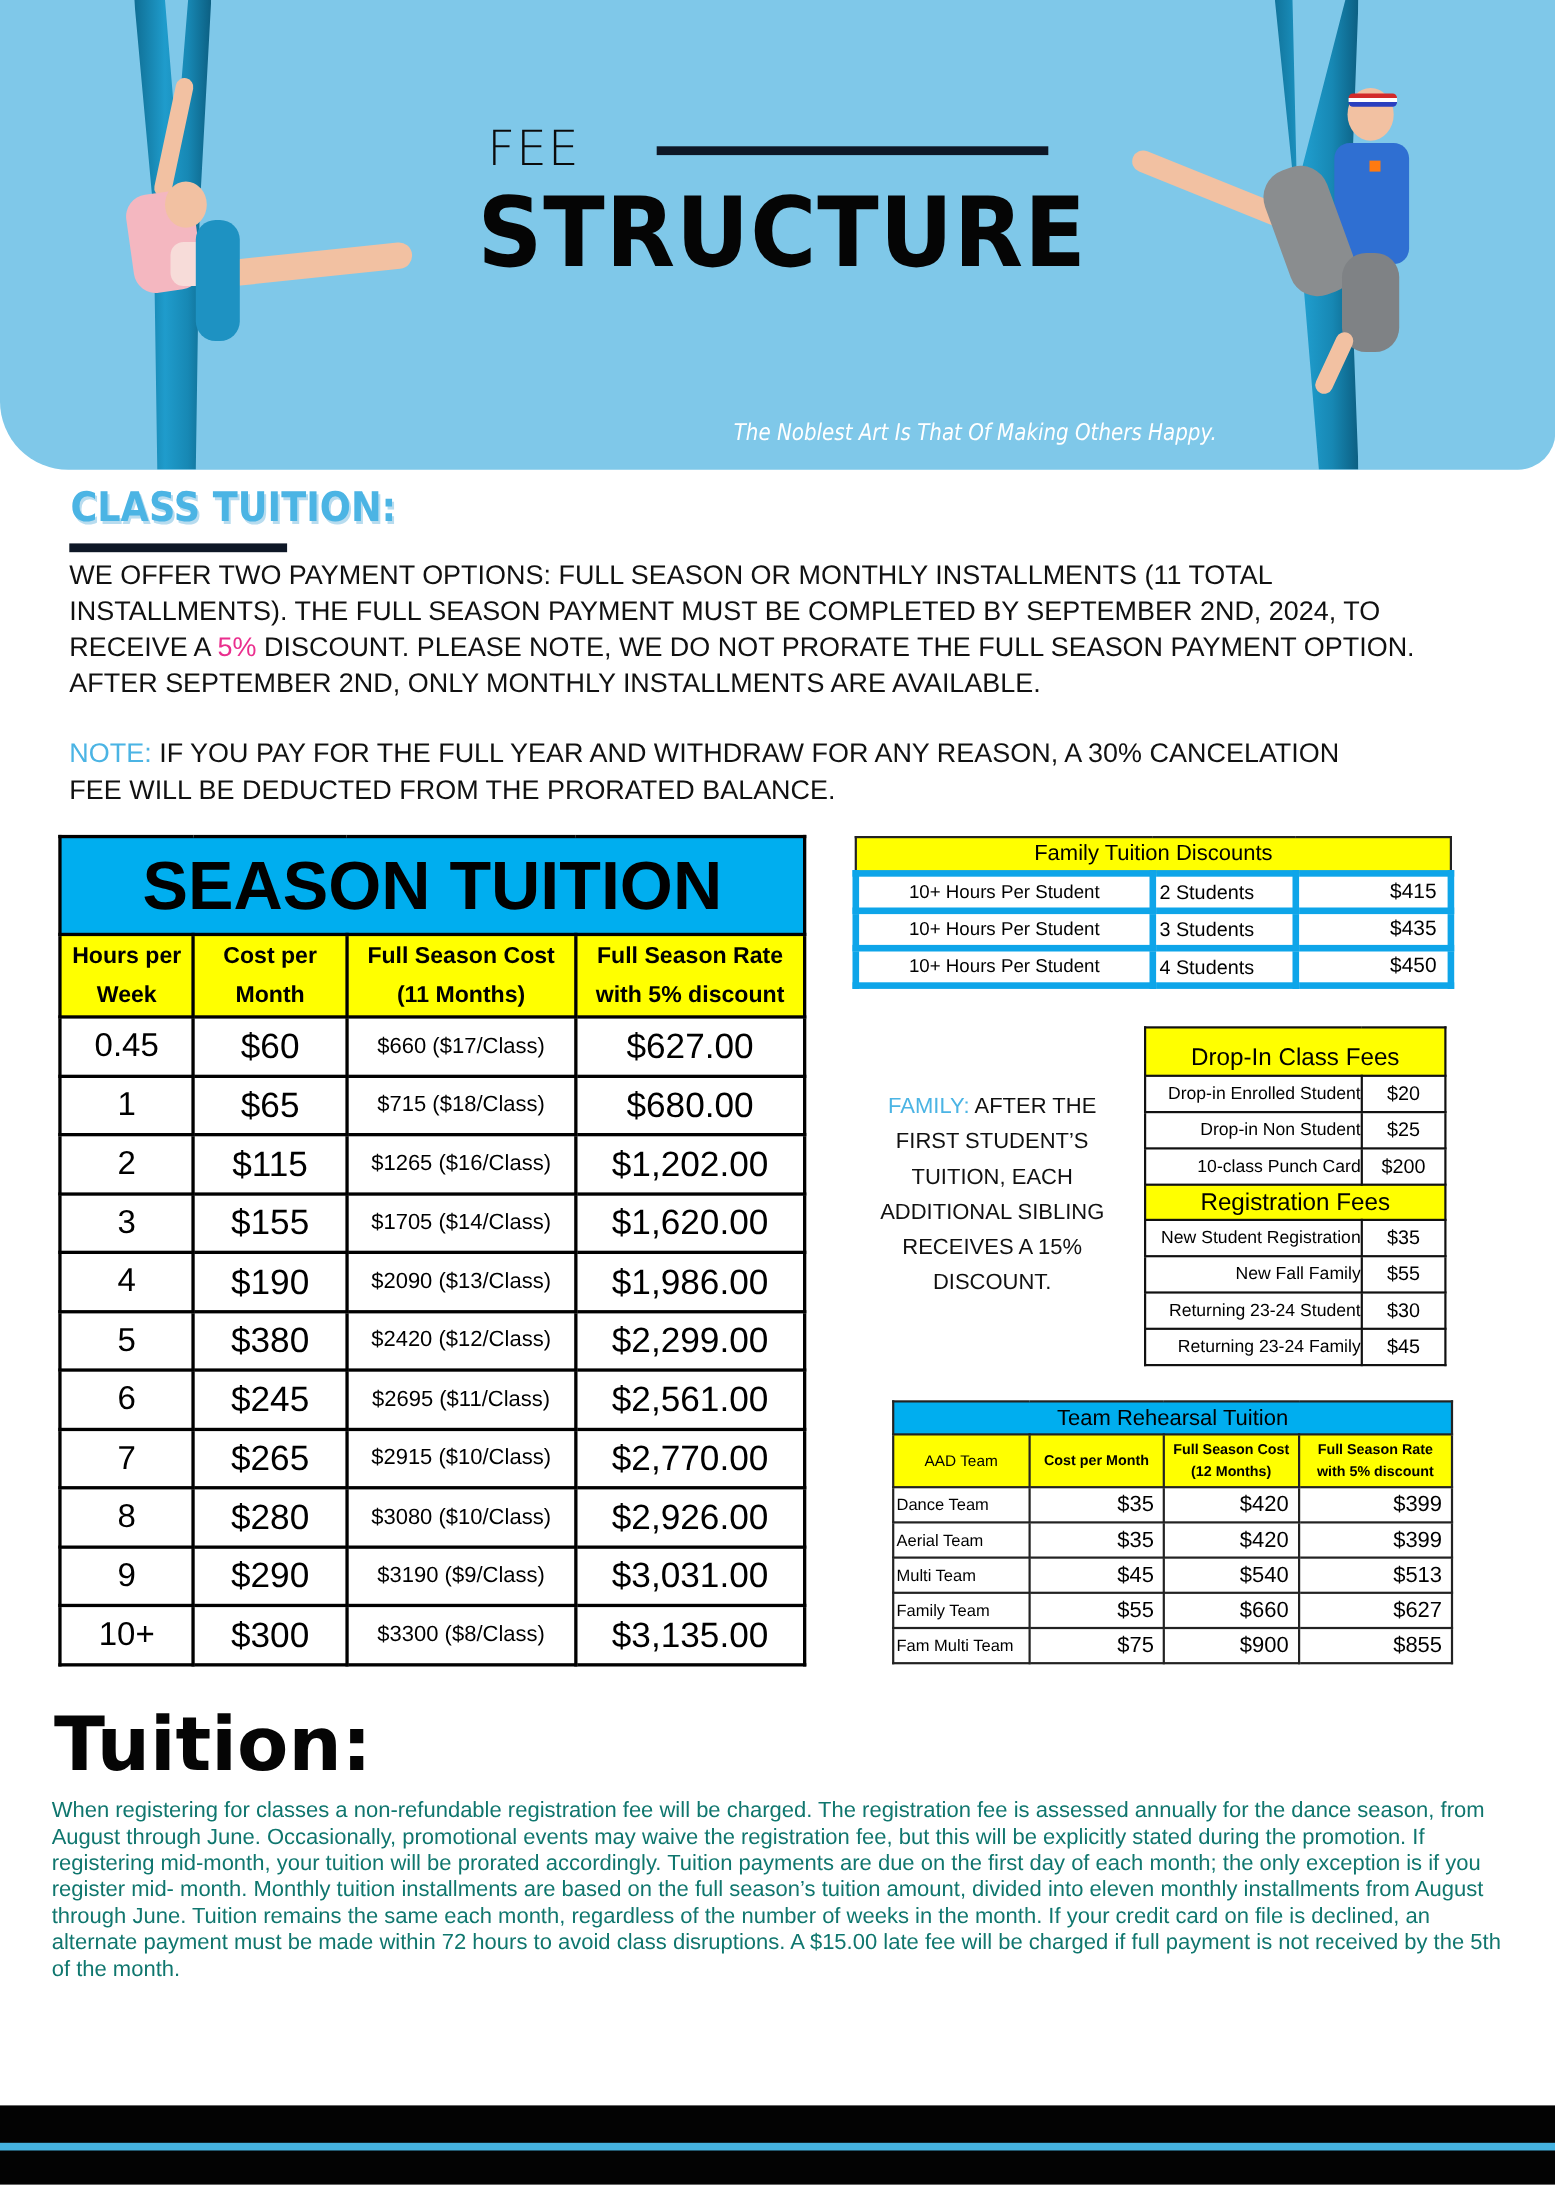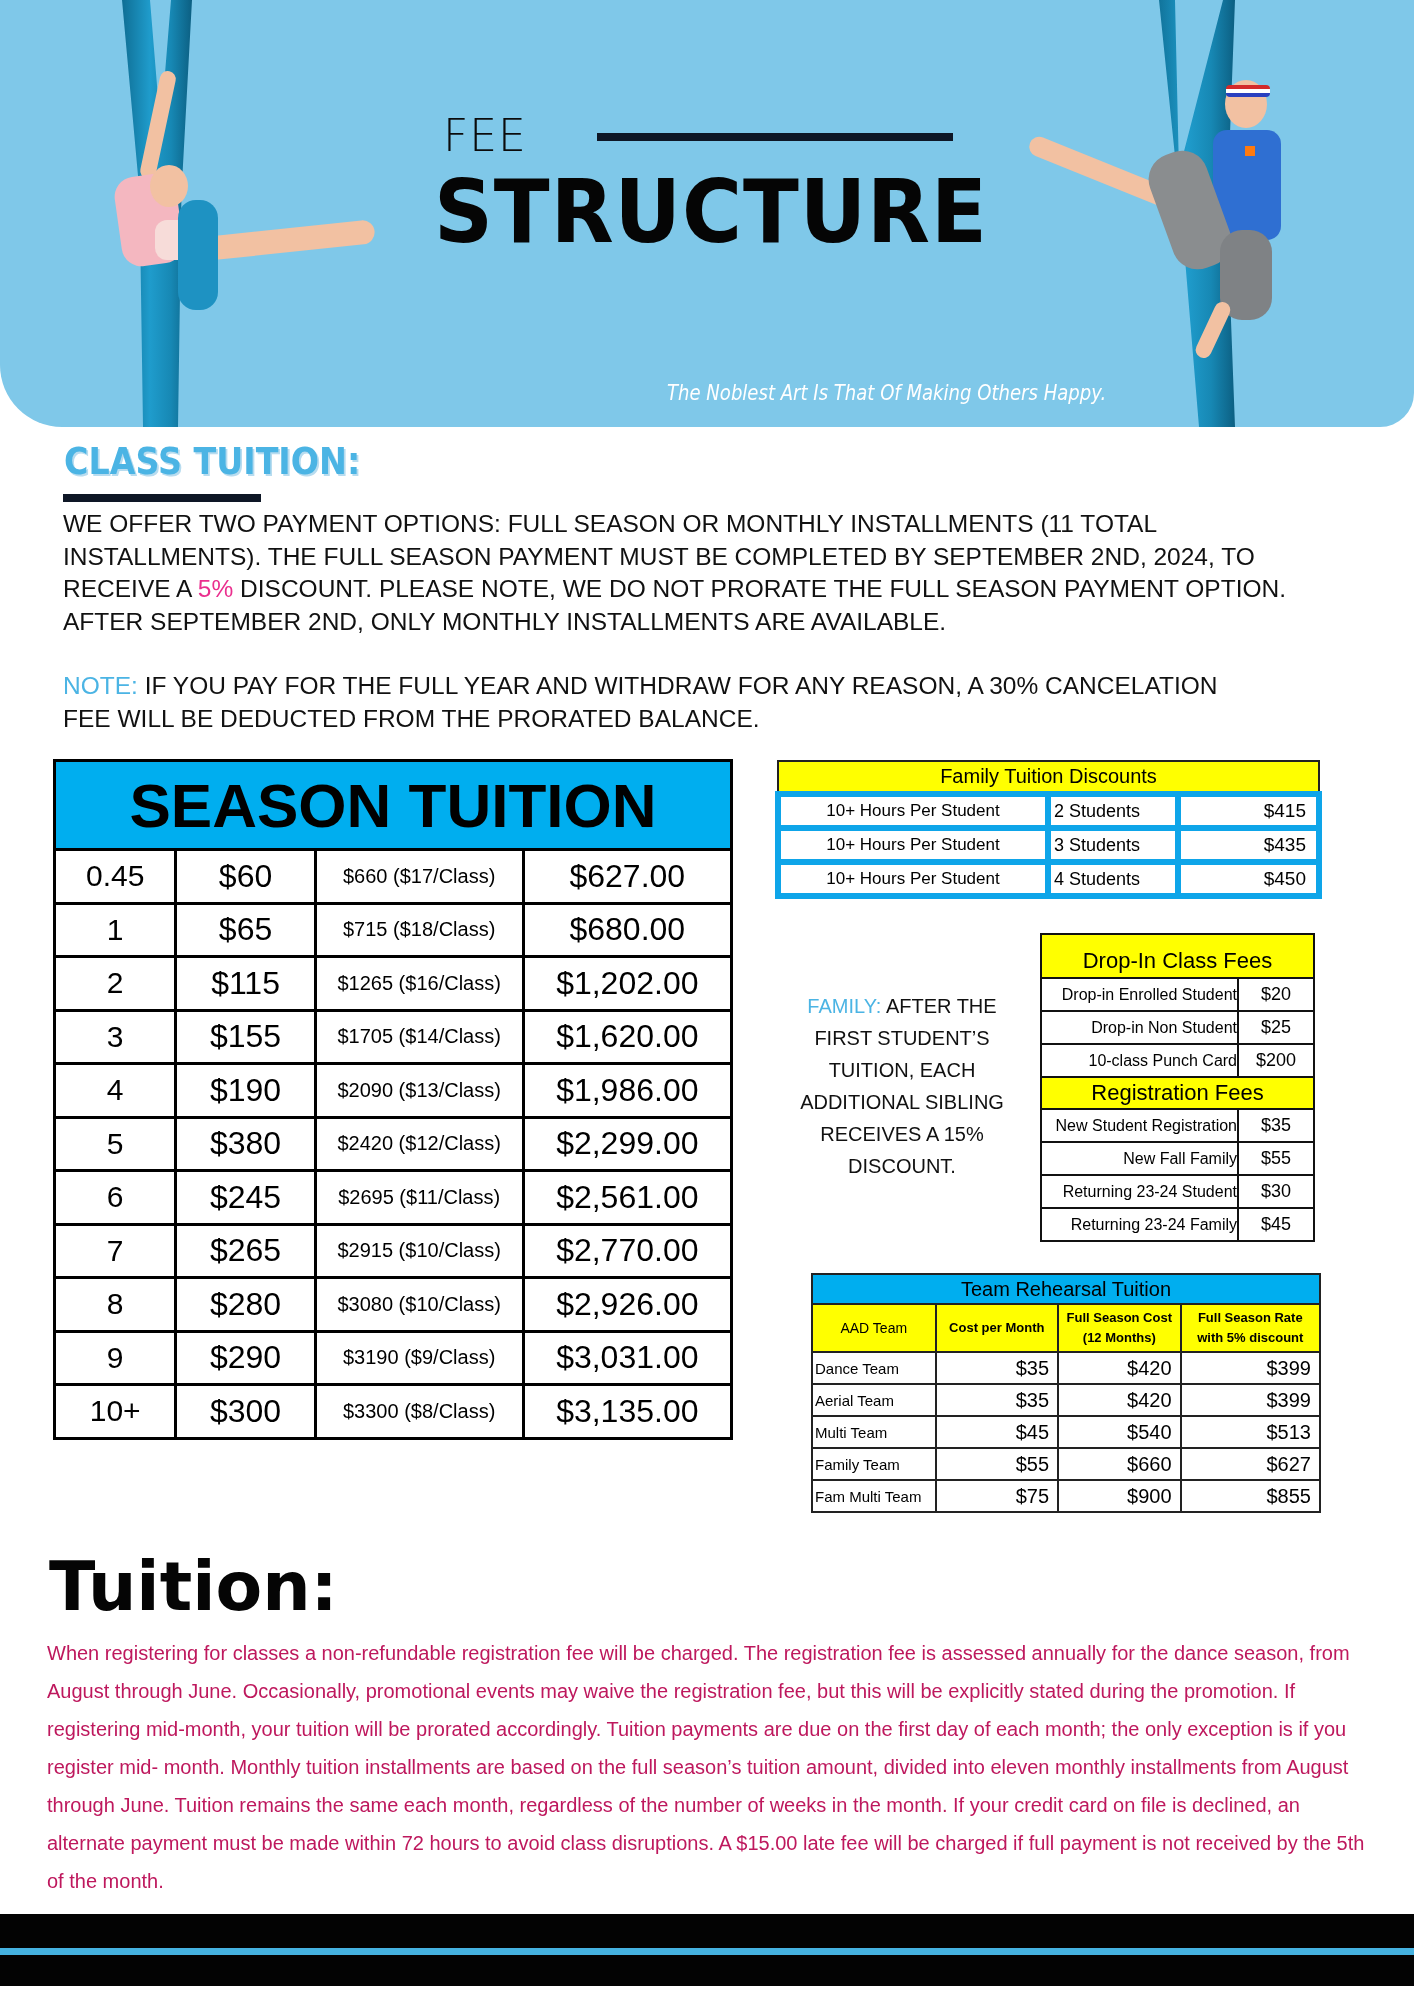--- a/index.html
+++ b/index.html
@@ -69,21 +69,21 @@
   .team { position: absolute; left: 811px; top: 1273px; width: 510px; border: 2px solid #222; }
   .team th, .team td { border: 2px solid #222; }
   .team .t-title th { background: #00aeef; height: 30px; font-size: 20px; font-weight: normal; }
   .team .t-head th { background: #ffff00; height: 48px; font-size: 13px; font-weight: bold; line-height: 20px; }
   .team .t-head th.first { font-weight: normal; font-size: 14px; }
   .team td { height: 32px; font-size: 20px; text-align: right; padding-right: 8px; background: #fff; }
   .team td.name { text-align: left; padding-left: 2px; font-size: 15px; width: 124px; } 
 
   
   .tuition-heading { position: absolute; left: 49px; top: 1547px; font-size: 68px; font-weight: bold; color: #050505; font-family: "DejaVu Sans", sans-serif; }
-  .tuition-body { position: absolute; left: 47px; top: 1634px; width: 1330px; font-size: 20px; line-height: 38px; color: #be185d; font-family: "Liberation Sans", sans-serif; }
+  .tuition-body { position: absolute; left: 47px; top: 1634px; width: 1330px; font-size: 20px; line-height: 24px; color: #0f766e; font-family: "Liberation Sans", sans-serif; }
 
   
   .footer-black { position: absolute; left: 0; top: 1914px; width: 1414px; height: 72px; background: #030303; }
   .footer-stripe { position: absolute; left: 0; top: 1948px; width: 1414px; height: 7px; background: #45b2e0; }
 </style>
 </head>
 <body>
 
 <div class="hero">
 
@@ -124,20 +124,26 @@
   <colgroup>
       <col style="width:122px">
       <col style="width:140px">
       <col style="width:209px">
       <col style="width:209px">
     </colgroup>
   <tbody>
       <tr class="title-row">
         <th colspan="4">SEASON TUITION</th>
       </tr>
+  <tr class="head-row">
+    <th><span>Hours per</span><br><span>Week</span></th>
+    <th><span>Cost per</span><br><span>Month</span></th>
+    <th><span>Full Season Cost</span><br><span>(11 Months)</span></th>
+    <th><span>Full Season Rate</span><br><span>with 5% discount</span></th>
+  </tr>
   <tr>
         <td class="c1">0.45</td>
         <td class="c2">$60</td>
         <td class="c3">$660 ($17/Class)</td>
         <td class="c4">$627.00</td>
       </tr>
   <tr>
         <td class="c1">1</td>
         <td class="c2">$65</td>
         <td class="c3">$715 ($18/Class)</td>

